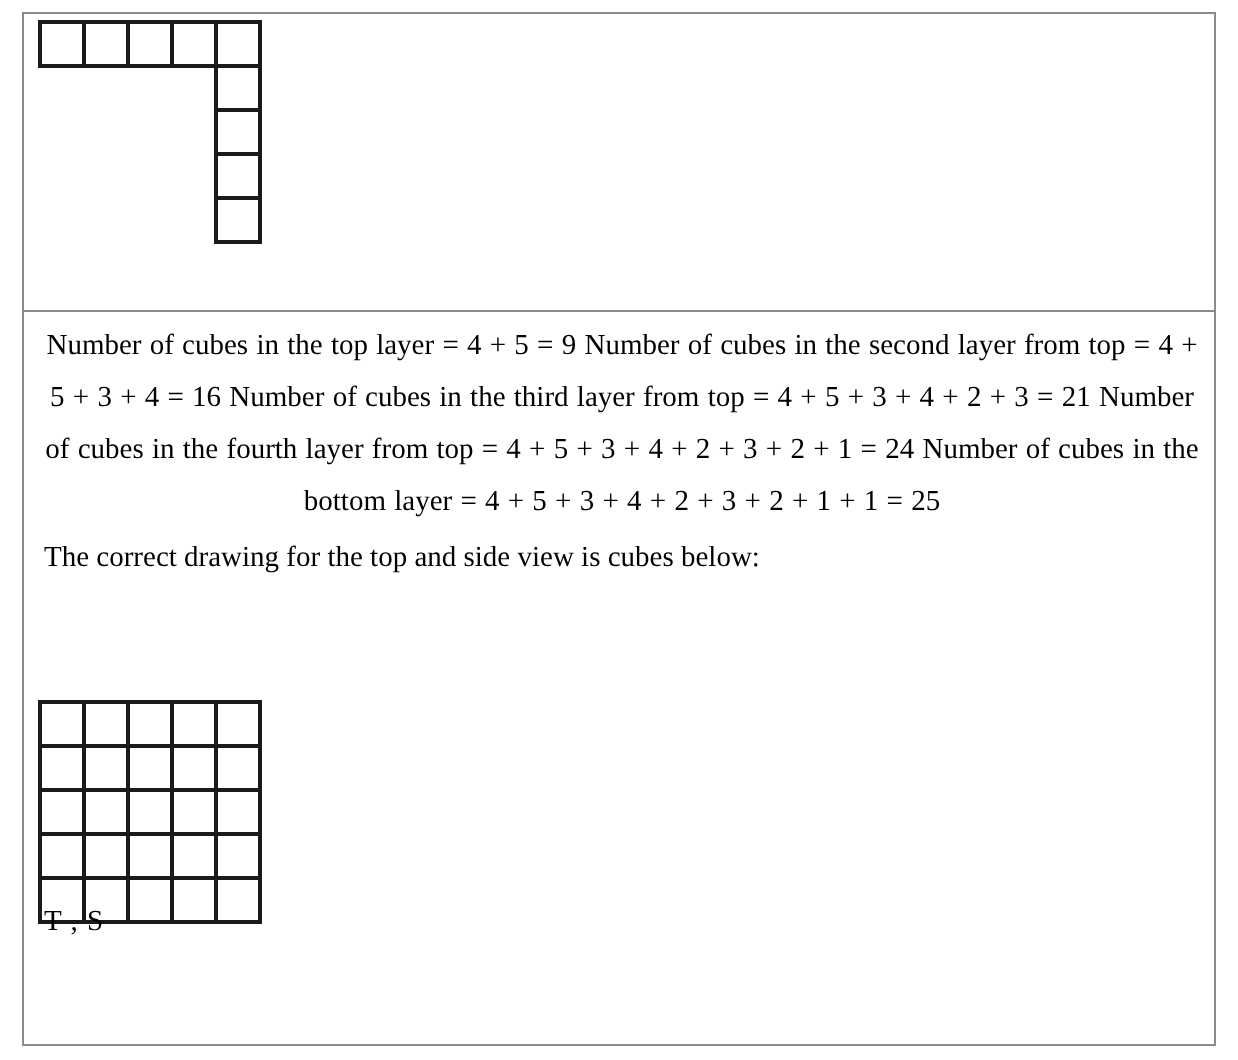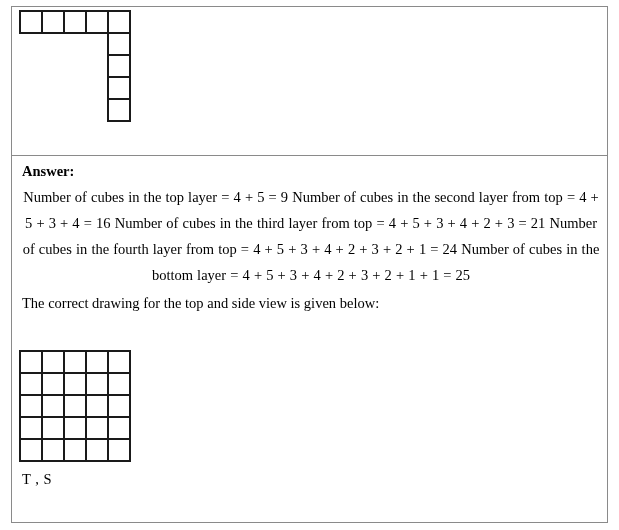--- a/index.html
+++ b/index.html
@@ -94,21 +94,21 @@
   }
   .answer-line {
     font-size: 14.5px;
     line-height: 26px;
     margin: 0;
     padding-top: 2px;
   }
   .ts-label {
     position: absolute;
     left: 22px;
-    top: 468px;
+    top: 450px;
     font-size: 14.5px;
     line-height: 22px;
     letter-spacing: 0.5px;
   }
 </style>
 </head>
 <body>
 
 <div id="page">
 
@@ -122,23 +122,22 @@
       <div class="fig-cell" style="left: 88px; top: 0px; width: 24px; height: 24px; border-color: rgb(26, 26, 26); background: rgb(255, 255, 255);"></div>
       <div class="fig-cell" style="left: 88px; top: 22px; width: 24px; height: 24px; border-color: rgb(26, 26, 26); background: rgb(255, 255, 255);"></div>
       <div class="fig-cell" style="left: 88px; top: 44px; width: 24px; height: 24px; border-color: rgb(26, 26, 26); background: rgb(255, 255, 255);"></div>
       <div class="fig-cell" style="left: 88px; top: 66px; width: 24px; height: 24px; border-color: rgb(26, 26, 26); background: rgb(255, 255, 255);"></div>
       <div class="fig-cell" style="left: 88px; top: 88px; width: 24px; height: 24px; border-color: rgb(26, 26, 26); background: rgb(255, 255, 255);"></div>
     </div>
 
   <div class="section-divider"></div>
 
   <div class="answer-area">
-    <p class="answer-heading">Answer:</p>
     <p class="answer-para">Number of cubes in the top layer = 4 + 5 = 9 Number of cubes in the second layer from top = 4 + 5 + 3 + 4 = 16 Number of cubes in the third layer from top = 4 + 5 + 3 + 4 + 2 + 3 = 21 Number of cubes in the fourth layer from top = 4 + 5 + 3 + 4 + 2 + 3 + 2 + 1 = 24 Number of cubes in the bottom layer = 4 + 5 + 3 + 4 + 2 + 3 + 2 + 1 + 1 = 25</p>
-    <p class="answer-line">The correct drawing for the top and side view is given below:</p>
+    <p class="answer-line">The correct drawing for the top and side view is cubes below:</p>
   </div>
 
   <div class="fig" id="fig-grid">
       <div class="fig-cell" style="left: 0px; top: 0px; width: 24px; height: 24px; border-color: rgb(26, 26, 26); background: rgb(255, 255, 255);"></div>
       <div class="fig-cell" style="left: 22px; top: 0px; width: 24px; height: 24px; border-color: rgb(26, 26, 26); background: rgb(255, 255, 255);"></div>
       <div class="fig-cell" style="left: 44px; top: 0px; width: 24px; height: 24px; border-color: rgb(26, 26, 26); background: rgb(255, 255, 255);"></div>
       <div class="fig-cell" style="left: 66px; top: 0px; width: 24px; height: 24px; border-color: rgb(26, 26, 26); background: rgb(255, 255, 255);"></div>
       <div class="fig-cell" style="left: 88px; top: 0px; width: 24px; height: 24px; border-color: rgb(26, 26, 26); background: rgb(255, 255, 255);"></div>
       <div class="fig-cell" style="left: 0px; top: 22px; width: 24px; height: 24px; border-color: rgb(26, 26, 26); background: rgb(255, 255, 255);"></div>
       <div class="fig-cell" style="left: 22px; top: 22px; width: 24px; height: 24px; border-color: rgb(26, 26, 26); background: rgb(255, 255, 255);"></div>

